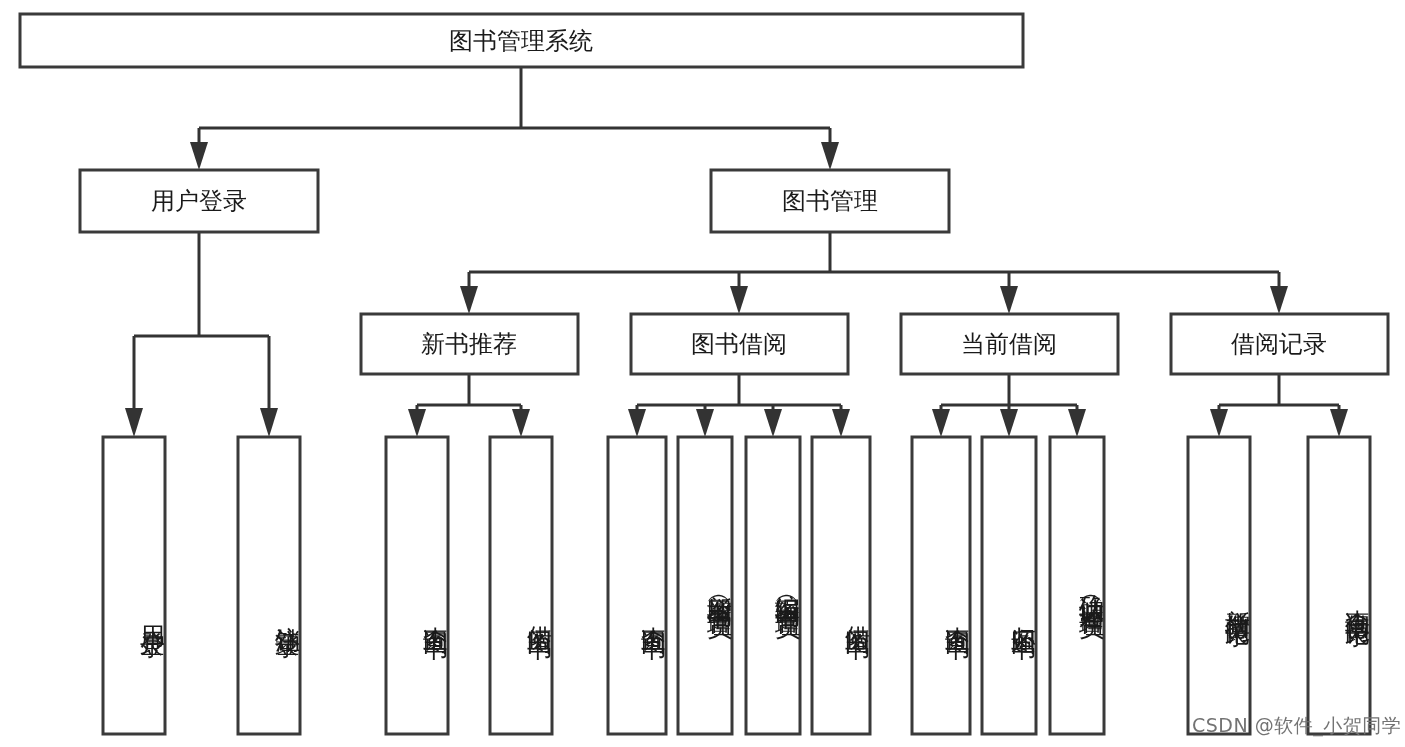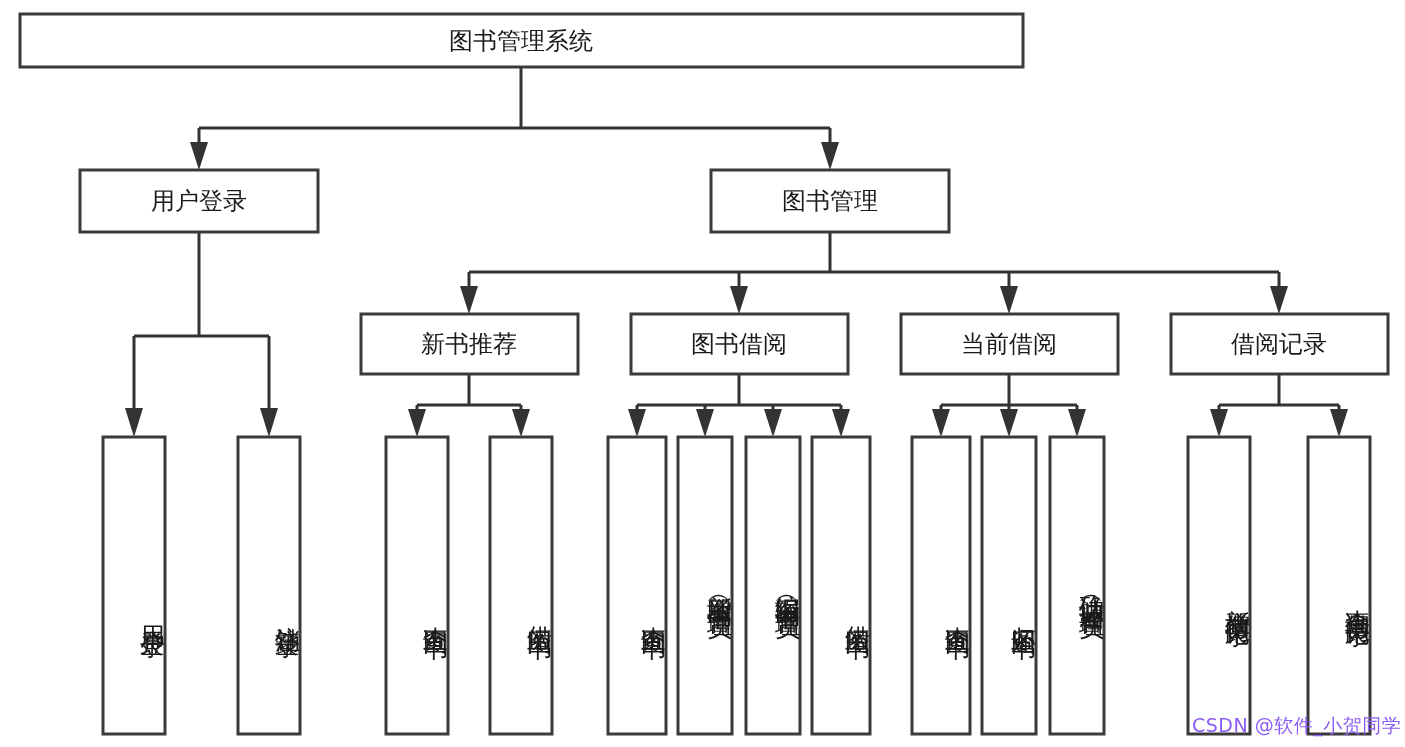--- a/index.html
+++ b/index.html
@@ -59,21 +59,21 @@
     justify-content: center;
     text-align: left;
     pointer-events: none;
   }
   #watermark {
     position: absolute;
     left: 1192px;
     top: 713px;
     font-family: "DejaVu Sans", "Liberation Sans", sans-serif;
     font-size: 19px;
-    color: #8b5cf6;
+    color: #737373;
     white-space: nowrap;
     letter-spacing: 0.5px;
   }
 </style>
 </head>
 <body>
 
 <div id="diagram-root">
 
   <svg id="tree-svg" viewBox="0 0 1405 747">

